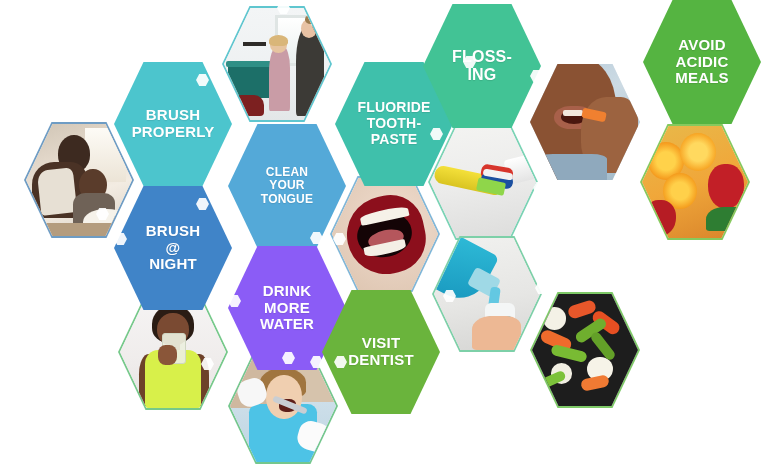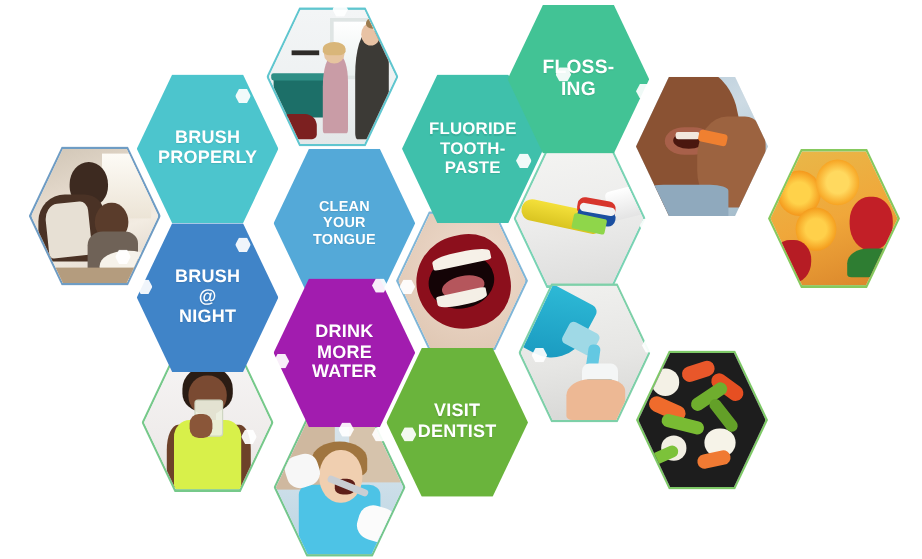--- a/index.html
+++ b/index.html
@@ -179,37 +179,42 @@
     <div class="hex text" style="left: 228px; top: 124px; width: 118px; height: 124px; z-index: 20; background: rgb(84, 169, 216);">
       <div class="label" style="font-size: 12px;">CLEAN
 YOUR
 TONGUE</div>
     </div>
     <div class="hex text" style="left: 114px; top: 186px; width: 118px; height: 124px; z-index: 20; background: rgb(64, 132, 200);">
       <div class="label" style="font-size: 15px;">BRUSH
 @
 NIGHT</div>
     </div>
-    <div class="hex text" style="left: 228px; top: 232px; width: 118px; height: 124px; z-index: 20; background: #a21caf;">
+    <div class="hex text" style="left: 228px; top: 246px; width: 118px; height: 124px; z-index: 20; background: #8b5cf6;">
       <div class="label" style="font-size: 15px;">DRINK
 MORE
 WATER</div>
     </div>
     <div class="hex text" style="left: 335px; top: 62px; width: 118px; height: 124px; z-index: 20; background: rgb(63, 192, 171);">
       <div class="label" style="font-size: 14px;">FLUORIDE
 TOOTH-
 PASTE</div>
     </div>
     <div class="hex text" style="left: 423px; top: 4px; width: 118px; height: 124px; z-index: 20; background: rgb(66, 195, 149);">
       <div class="label" style="font-size: 16px;">FLOSS-
 ING</div>
     </div>
     <div class="hex text" style="left: 322px; top: 290px; width: 118px; height: 124px; z-index: 20; background: rgb(106, 180, 60);">
       <div class="label" style="font-size: 15px;">VISIT
 DENTIST</div>
+    </div>
+    <div class="hex text" style="left: 643px; top: 0px; width: 118px; height: 124px; z-index: 20; background: rgb(85, 180, 65);">
+      <div class="label" style="font-size: 15px;">AVOID
+ACIDIC
+MEALS</div>
     </div>
     <div class="hex photo" style="left: 24px; top: 122px; width: 110px; height: 116px; z-index: 10; background: rgb(110, 156, 196);">
       <div class="photoinner" title="Father helping son brush teeth at bathroom sink">
         <div class="scene s-dadson">
           <i class="win"></i>
           <i class="dadhead"></i>
           <i class="dadbody"></i>
           <i class="tank"></i>
           <i class="kidhead"></i>
           <i class="kidbody"></i>

